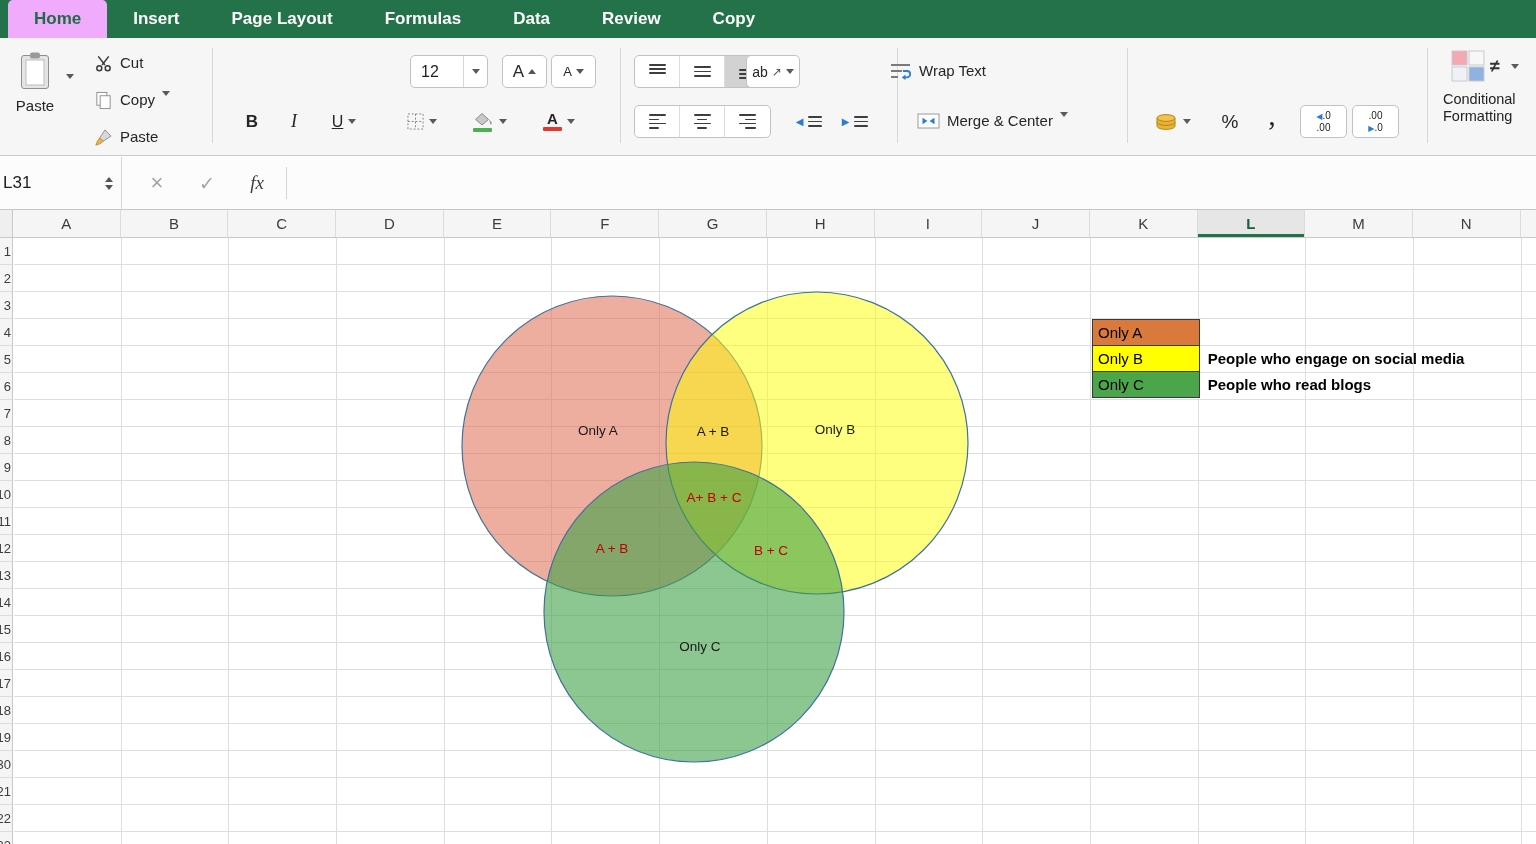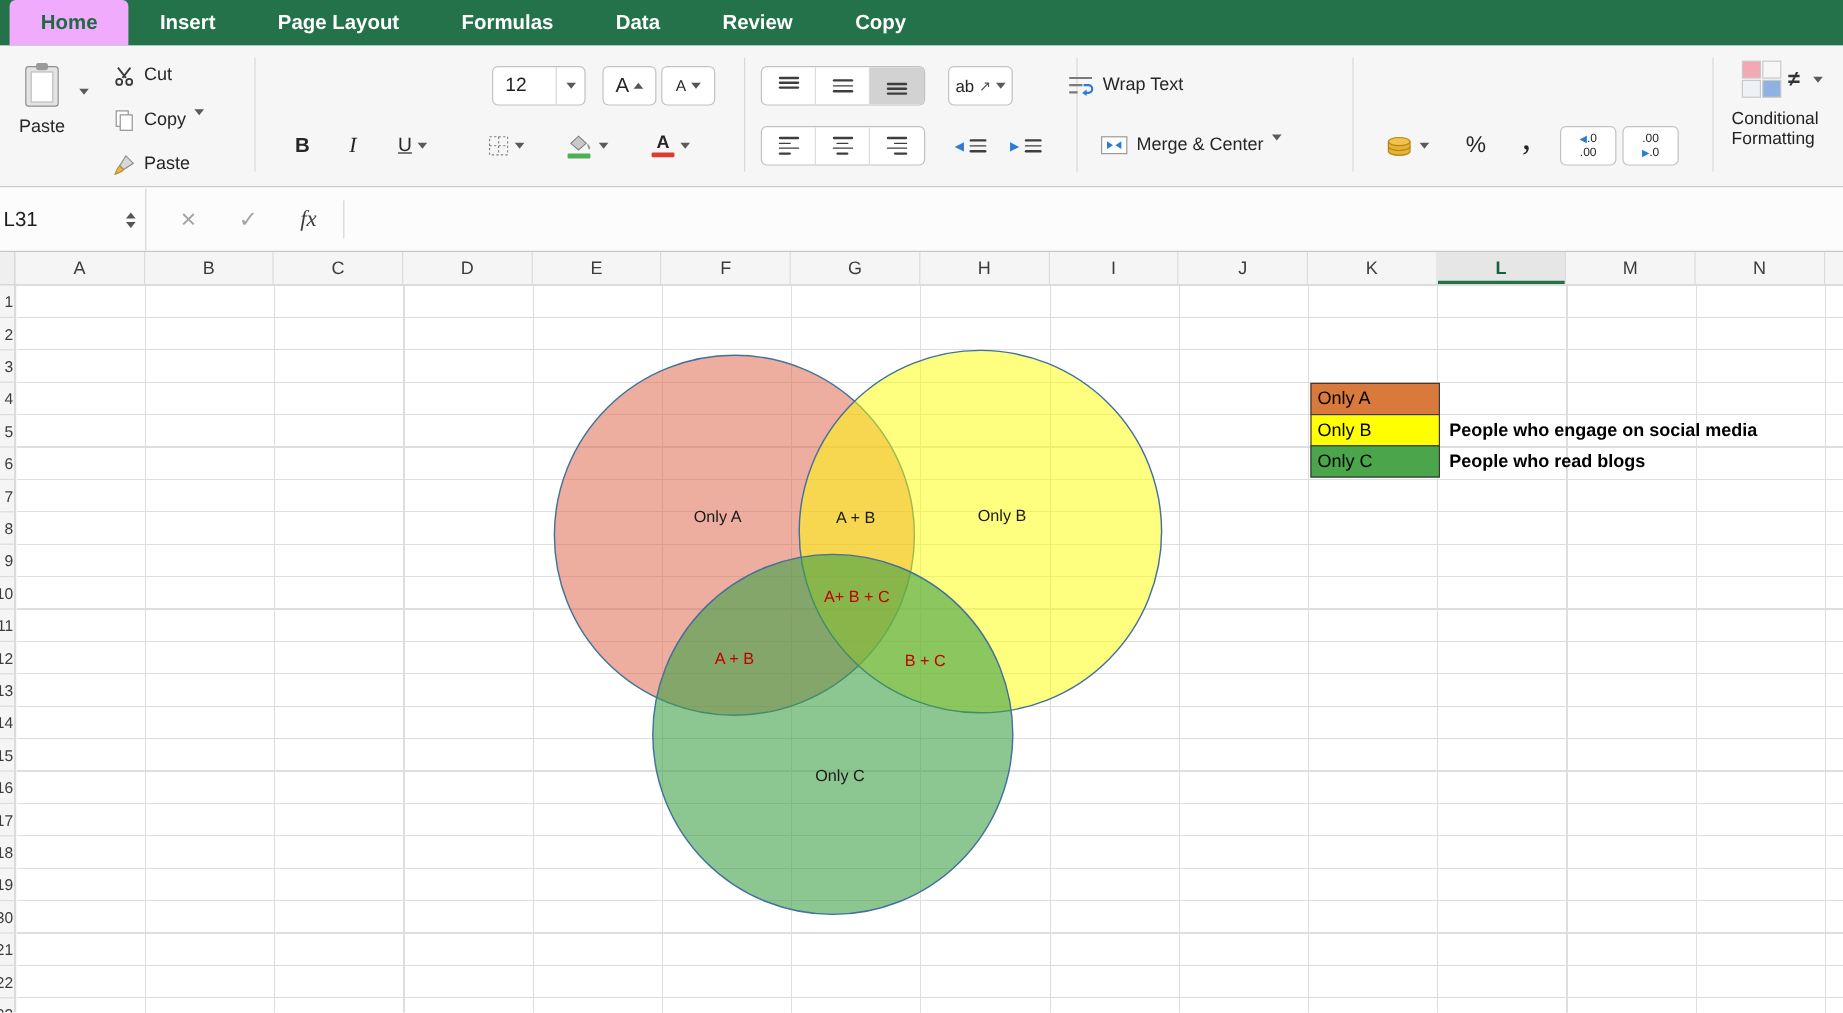--- a/index.html
+++ b/index.html
@@ -199,21 +199,21 @@
         </span>
       </div>
     <div class="pressed">
         <span class="bars vb">
           <i></i>
           <i></i>
           <i></i>
         </span>
       </div>
   </div>
-  <div class="wbtn" style="left:790px;top:17px;width:54px">
+  <div class="wbtn" style="left:746px;top:17px;width:54px">
     <span style="font-size:14px">ab</span>
     <span style="font-size:12px;color:#555">↗</span>
     <span class="dd"></span>
   </div>
   <div class="seg" style="left:634px;top:67px">
     <div>
         <span class="bars hl">
           <i></i>
           <i></i>
           <i></i>

